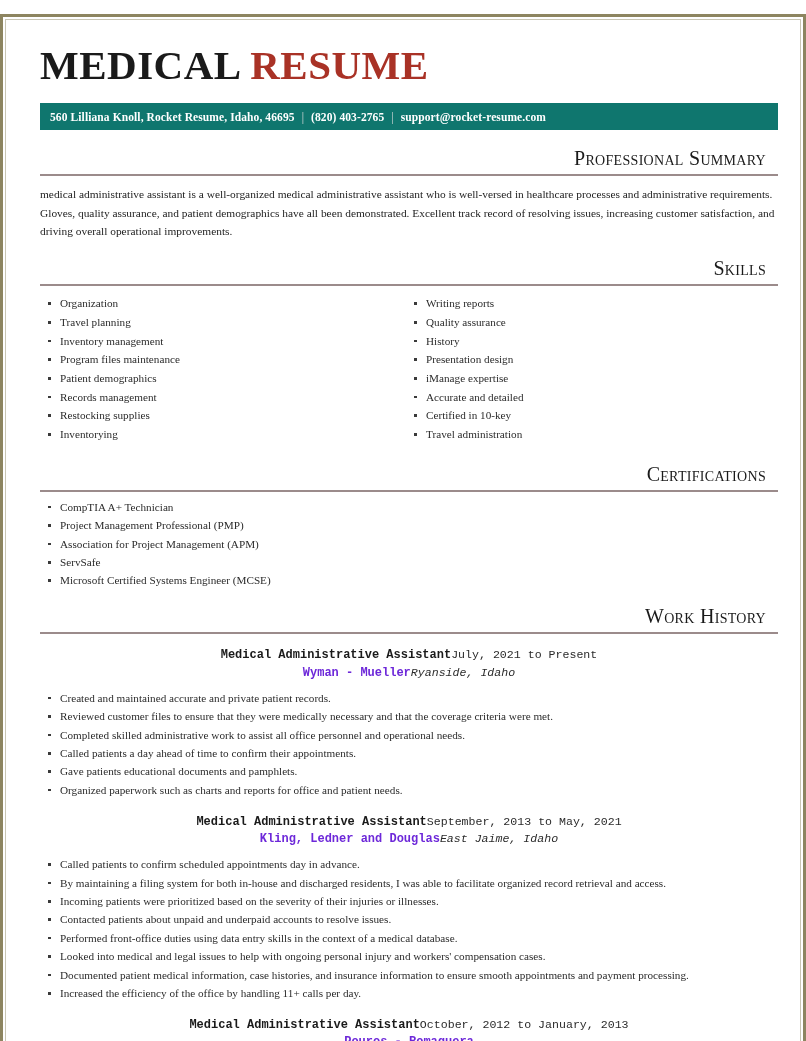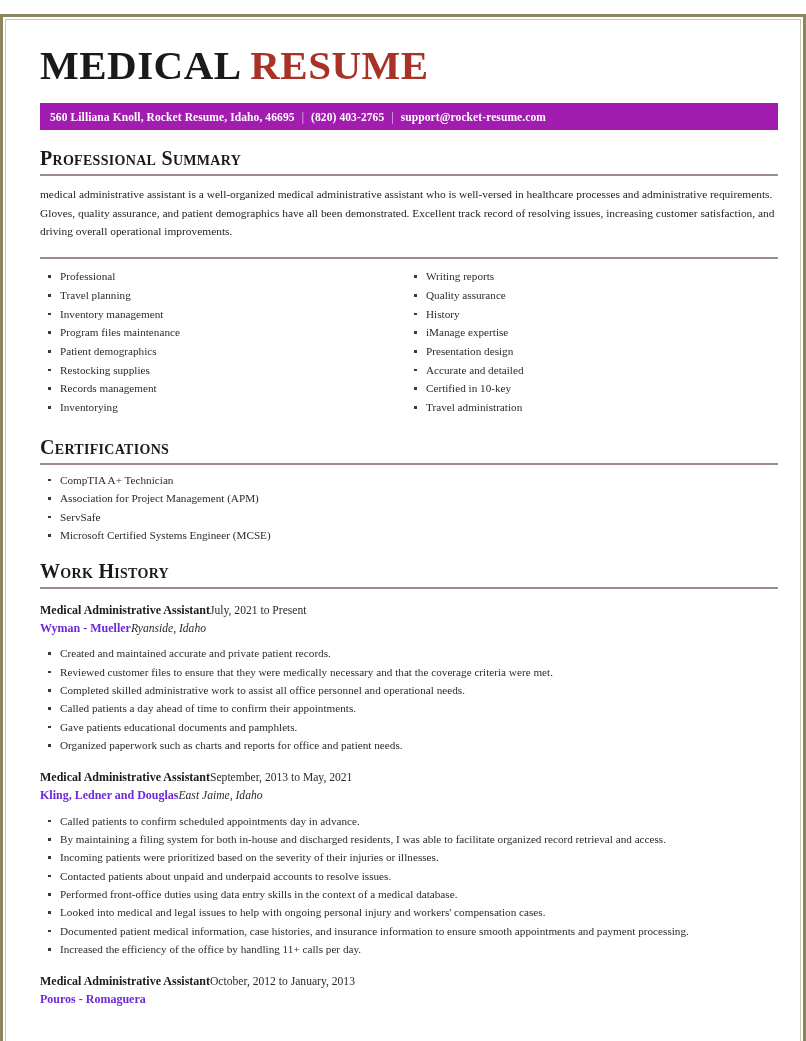--- a/index.html
+++ b/index.html
@@ -40,21 +40,21 @@
     letter-spacing: 0.5px;
     line-height: 1.05;
     margin: 6px 0 0 0;
     white-space: nowrap;
   }
   .title-primary { color: #1a1a1a; }
   .title-accent  { color: #a93226; }
 
   .contact-bar {
     margin-top: 16px;
-    background: #a21caf;
+    background: #0f766e;
     color: #ffffff;
     height: 27px;
     width: 738px;
     display: flex;
     align-items: center;
     padding-left: 10px;
     box-sizing: border-box;
     font-size: 11.5px;
     font-weight: bold;
     letter-spacing: 0.1px;
@@ -62,26 +62,27 @@
   .contact-bar .sep {
     padding: 0 7px;
     color: #dddddd;
     font-weight: normal;
   }
 
   
   .section { margin-top: 17px; }
   .section-heading {
     font-size: 20px;
-    font-weight: bold;
+    font-weight: normal;
     font-variant: small-caps;
     letter-spacing: 0.3px;
     color: #1a1a1a;
     line-height: 1.1;
     margin: 0;
+    text-align: right;
   }
   .section-rule {
     border: 0;
     border-top: 2px solid #9b8b8b;
     margin: 5px 0 0 0;
     width: 738px;
   }
 
   .summary-text {
     font-size: 11.4px;
@@ -126,24 +127,25 @@
     margin-bottom: 3.9px;
   }
   .skills-col.col-2 ul.bullets > li { padding-left: 23px; }
   .skills-col.col-2 ul.bullets > li::before { left: 11px; }
 
   
   .job { margin-top: 16px; }
   .job:first-of-type { margin-top: 13px; }
   .job-row {
     display: flex;
-    justify-content: flex-start;
+    justify-content: center;
     align-items: baseline;
     width: 738px;
     line-height: 1.45;
+    font-family: Liberation Mono, monospace;
   }
   .job-title {
     font-size: 12px;
     font-weight: bold;
     color: #1a1a1a;
   }
   .job-dates {
     font-size: 11.6px;
     color: #2b2b2b;
   }
@@ -178,54 +180,56 @@
       <span>support@rocket-resume.com</span>
     </div>
 
     <div class="section">
       <h2 class="section-heading">Professional Summary</h2>
       <hr class="section-rule">
       <p class="summary-text">medical administrative assistant is a well-organized medical administrative assistant who is well-versed in healthcare processes and administrative requirements. Gloves, quality assurance, and patient demographics have all been demonstrated. Excellent track record of resolving issues, increasing customer satisfaction, and driving overall operational improvements.</p>
     </div>
 
     <div class="section">
+      <h2 class="section-heading">Skills</h2>
       <hr class="section-rule">
       <div class="skills-columns">
         <div class="skills-col col-1">
           <ul class="bullets">
-            <li>Professional</li>
+            <li>Organization</li>
             <li>Travel planning</li>
             <li>Inventory management</li>
             <li>Program files maintenance</li>
             <li>Patient demographics</li>
+            <li>Records management</li>
             <li>Restocking supplies</li>
-            <li>Records management</li>
             <li>Inventorying</li>
           </ul>
         </div>
         <div class="skills-col col-2">
           <ul class="bullets">
             <li>Writing reports</li>
             <li>Quality assurance</li>
             <li>History</li>
+            <li>Presentation design</li>
             <li>iManage expertise</li>
-            <li>Presentation design</li>
             <li>Accurate and detailed</li>
             <li>Certified in 10-key</li>
             <li>Travel administration</li>
           </ul>
         </div>
       </div>
     </div>
 
     <div class="section">
       <h2 class="section-heading">Certifications</h2>
       <hr class="section-rule">
       <ul class="bullets">
         <li>CompTIA A+ Technician</li>
+        <li>Project Management Professional (PMP)</li>
         <li>Association for Project Management (APM)</li>
         <li>ServSafe</li>
         <li>Microsoft Certified Systems Engineer (MCSE)</li>
       </ul>
     </div>
 
     <div class="section">
       <h2 class="section-heading">Work History</h2>
       <hr class="section-rule">
 

